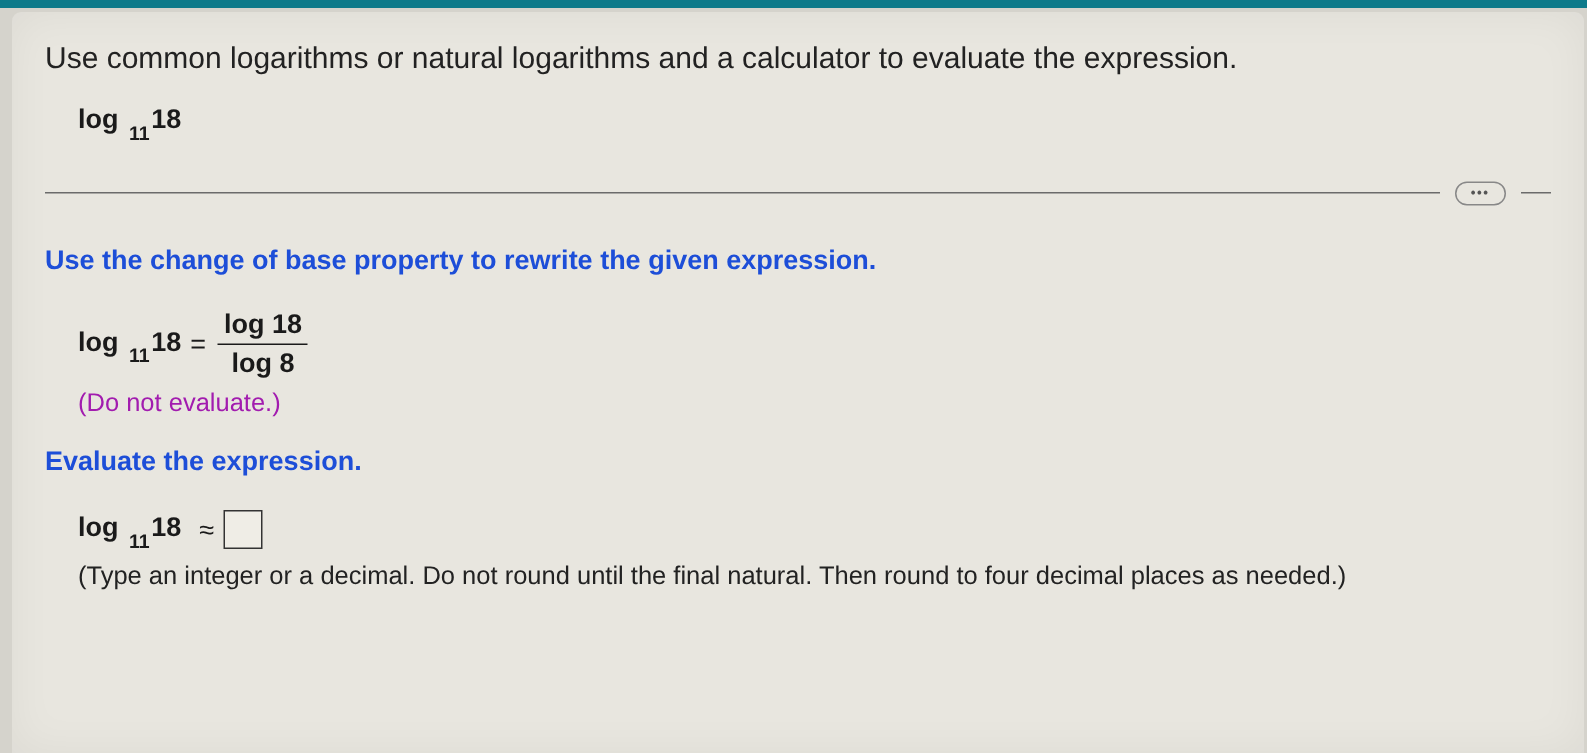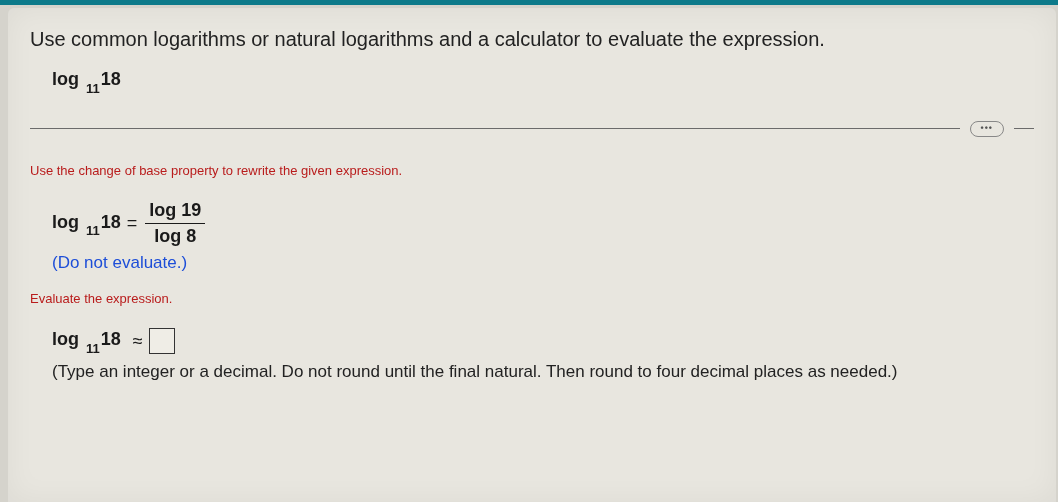--- a/index.html
+++ b/index.html
@@ -75,23 +75,24 @@
       color: #555;
       font-weight: bold;
       line-height: 1;
     }
     .hr-tail {
       width: 20px;
       height: 1px;
       background: #6b6b6b;
     }
     .sub-instruction {
-      font-size: 13px;
-      color: #b91c1c;
+      font-size: 18px;
+      color: #1d4ed8;
       margin-bottom: 22px;
+      font-weight: bold;
     }
     .equation-row {
       margin-left: 22px;
       display: flex;
       align-items: center;
       margin-bottom: 6px;
     }
     .lhs {
       font-weight: bold;
       font-size: 18px;
@@ -115,21 +116,21 @@
       width: 100%;
       height: 1.5px;
       background: #1a1a1a;
     }
     .frac-bot {
       padding: 2px 4px 0 4px;
     }
     .note {
       margin-left: 22px;
       font-size: 17px;
-      color: #1d4ed8;
+      color: #a21caf;
       margin-bottom: 18px;
     }
     .eval-row {
       margin-left: 22px;
       display: flex;
       align-items: center;
       margin-bottom: 8px;
     }
     .approx {
       font-size: 18px;
@@ -170,21 +171,21 @@
   </div>
 
   <div class="sub-instruction">Use the change of base property to rewrite the given expression.</div>
 
   <div class="equation-row">
     <span class="lhs">
       <span>log </span><span class="log-sub">11</span><span>18</span>
     </span>
     <span class="equals">=</span>
     <span class="fraction">
-      <span class="frac-top">log 19</span>
+      <span class="frac-top">log 18</span>
       <span class="frac-line"></span>
       <span class="frac-bot">log 8</span>
     </span>
   </div>
 
   <div class="note">(Do not evaluate.)</div>
 
   <div class="sub-instruction">Evaluate the expression.</div>
 
   <div class="eval-row">

